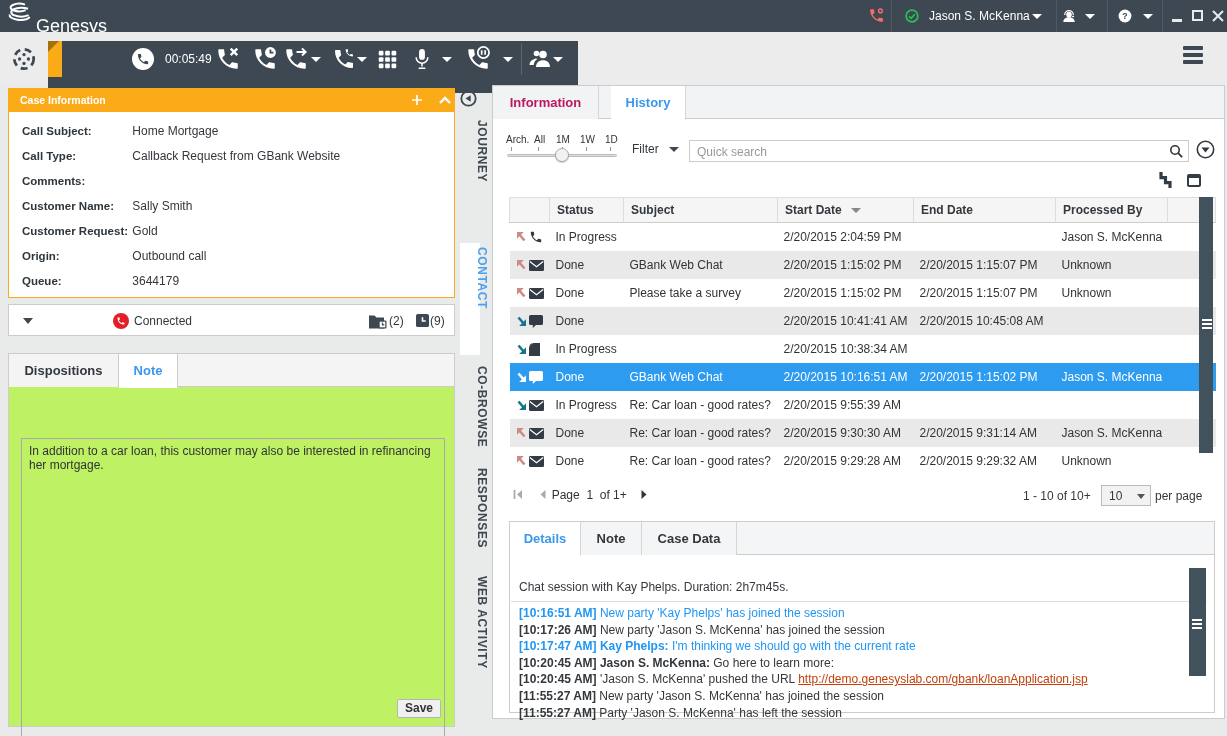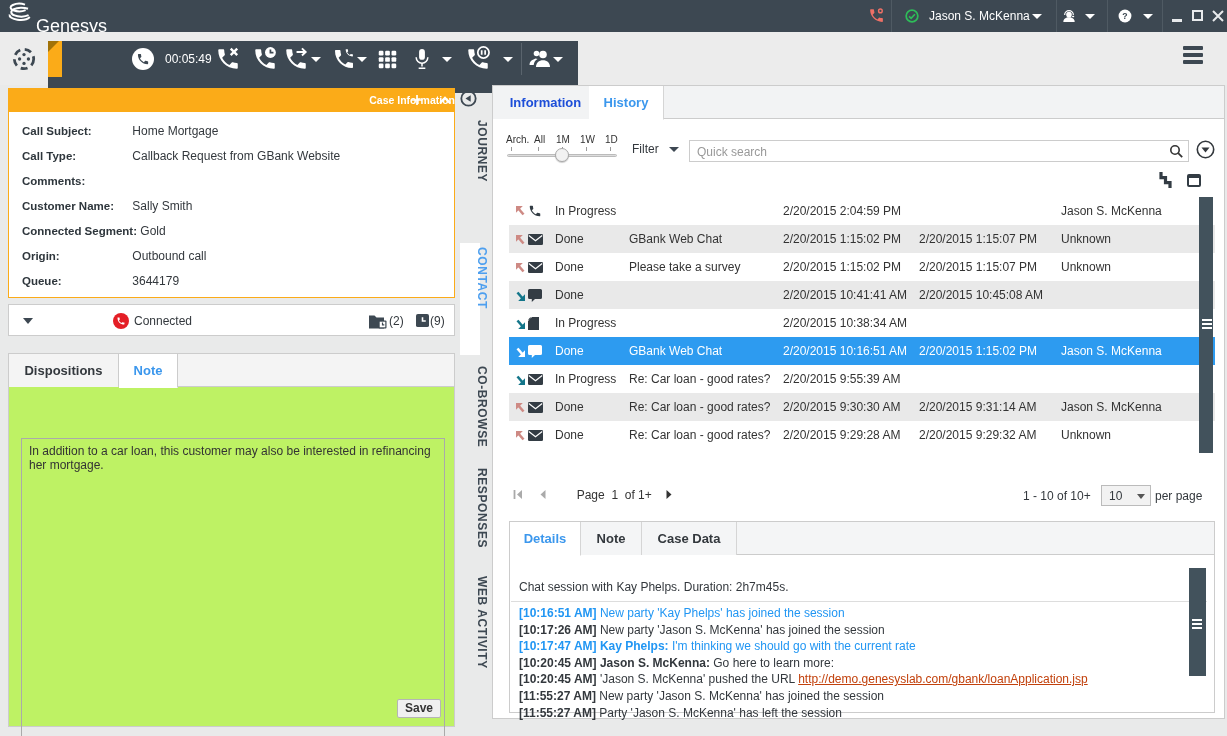--- a/index.html
+++ b/index.html
@@ -19,21 +19,21 @@
 .toolbar { position:absolute; left:48px; top:9px; width:530px; height:52px; background:#3d4852; }
 .tb-orange { position:absolute; left:0; top:0; width:14px; height:36px; background:#fbab18; }
 .tb-fold { position:absolute; left:0; top:0; width:0; height:0; border-top:11px solid #a17208; border-right:11px solid transparent; }
 .timer { position:absolute; left:117px; top:11px; color:#fff; font-size:12px; }
 .t-caret { width:0; height:0; border-left:5px solid transparent; border-right:5px solid transparent; border-top:5px solid #fff; position:absolute; top:16px; }
 .t-sep { position:absolute; left:473px; top:2px; width:1px; height:32px; background:#5a646d; }
 .hamburger { position:absolute; left:1183px; top:14px; }
 .hamburger div { width:20px; height:4px; background:#3d4852; border-radius:1px; margin-bottom:3px; }
 
 
-.ci-head { position:absolute; left:8px; top:88px; width:447px; height:24px; background:#fbab18; color:#fff; font-weight:bold; font-size:10.5px; line-height:24px; padding-left:12px;text-align:right; }
+.ci-head { position:absolute; left:8px; top:88px; width:447px; height:24px; background:#fbab18; color:#fff; font-weight:bold; font-size:10.5px; line-height:24px; padding-left:12px; }
 .ci-body { position:absolute; left:8px; top:112px; width:447px; height:186px; background:#fff; border:1px solid #fbab18; border-top:none; }
 .ci-row { position:absolute; left:13px; font-size:12px; white-space:nowrap; }
 .ci-row b { display:inline-block; min-width:107px; color:#2e363c; font-size:11.5px; }
 
 
 .connbar { position:absolute; left:8px; top:304px; width:447px; height:32px; background:#fff; border:1px solid #ccc; }
 
 
 .notepanel { position:absolute; left:8px; top:353px; width:447px; height:374px; background:#bef264; border:1px solid #ccc; }
 .np-tabs { position:absolute; left:0; top:0; width:445px; height:33px; background:#f4f4f4; border-bottom:1px solid #ccc; }
@@ -208,21 +208,21 @@
     </svg>
   <svg class="abs" style="left:430px;top:7px" width="14" height="10" viewBox="0 0 14 10">
       <path d="M2 8l5-5 5 5" stroke="#fff" stroke-width="2.4" fill="none"></path>
     </svg>
 </div>
 <div class="ci-body">
   <div class="ci-row" style="top:12px"><b>Call Subject:</b> Home Mortgage</div>
   <div class="ci-row" style="top:37px"><b>Call Type:</b> Callback Request from GBank Website</div>
   <div class="ci-row" style="top:62px"><b>Comments:</b></div>
   <div class="ci-row" style="top:87px"><b>Customer Name:</b> Sally Smith</div>
-  <div class="ci-row" style="top:112px"><b>Connected Segment:</b> Gold</div>
+  <div class="ci-row" style="top:112px"><b>Customer Request:</b> Gold</div>
   <div class="ci-row" style="top:137px"><b>Origin:</b> Outbound call</div>
   <div class="ci-row" style="top:162px"><b>Queue:</b> 3644179</div>
 </div>
 
 <div class="connbar">
   <div style="position:absolute;left:14px;top:13px;width:0;height:0;border-left:5px solid transparent;border-right:5px solid transparent;border-top:6px solid #3d4852"></div>
   <svg class="abs" style="left:104px;top:8px" width="16" height="16" viewBox="0 0 24 24">
       <circle cx="12" cy="12" r="12" fill="#e41e26"></circle>
       <path transform="translate(5,5) scale(0.58)" fill="#fff" d="M6.6 10.8c1.5 2.9 3.8 5.2 6.7 6.7l2.2-2.2c.3-.3.7-.4 1-.2 1.1.4 2.3.6 3.5.6.6 0 1 .4 1 1V20c0 .6-.4 1-1 1C10.6 21 3 13.4 3 4c0-.6.4-1 1-1h3.5c.6 0 1 .4 1 1 0 1.2.2 2.4.6 3.5.1.3 0 .7-.2 1l-2.3 2.3z"></path>
     </svg>
@@ -255,22 +255,22 @@
   </svg>
 <div class="vlab" style="top:120px;height:61px">JOURNEY</div>
 <div class="vtab-active"></div>
 <div class="vlab" style="top:247px;height:61px;color:#4d9fef">CONTACT</div>
 <div class="vlab" style="top:366px;height:80px">CO-BROWSE</div>
 <div class="vlab" style="top:468px;height:80px">RESPONSES</div>
 <div class="vlab" style="top:572px;height:100px">WEB ACTIVITY</div>
 
 <div class="rpanel">
   <div class="rp-tabs"></div>
-  <div class="rp-tab" style="left:0;width:106px;background:#f2f3f4;color:#1d4ed8">Information</div>
-  <div class="rp-tab" style="left:96px;width:75px;background:#fff;border-bottom:1px solid #fff;color:#3b97ed;height:34px">History</div>
+  <div class="rp-tab" style="left:0;width:106px;background:#f2f3f4;color:#be185d">Information</div>
+  <div class="rp-tab" style="left:118px;width:75px;background:#fff;border-bottom:1px solid #fff;color:#3b97ed;height:34px">History</div>
 
   <div class="abs" style="left:0px;top:48px;font-size:10px;color:#333">
     <span style="position:absolute;left:13px">Arch.</span>
       <span style="position:absolute;left:41px">All</span>
       <span style="position:absolute;left:63px">1M</span>
       <span style="position:absolute;left:87px">1W</span>
       <span style="position:absolute;left:112px">1D</span>
   </div>
   <div class="abs" style="left:0px;top:61px">
     <span style="position:absolute;left:18px;width:1px;height:4px;background:#999"></span>
@@ -305,20 +305,30 @@
         <col style="width:40px">
         <col style="width:74px">
         <col style="width:154px">
         <col style="width:136px">
         <col style="width:142px">
         <col style="width:112px">
         <col style="width:32px">
         <col style="width:16px">
       </colgroup>
     <tbody>
+        <tr>
+      <th></th>
+          <th>Status</th>
+          <th>Subject</th>
+          <th>Start Date <span style="display:inline-block;width:0;height:0;border-left:5px solid transparent;border-right:5px solid transparent;border-top:5px solid #888;margin-left:6px;vertical-align:middle"></span></th>
+          <th>End Date</th>
+          <th>Processed By</th>
+          <th></th>
+          <th></th>
+    </tr>
     <tr>
           <td class="icell"><svg width="9" height="10" viewBox="0 0 9 10">
               <path d="M0 0h6.8L0 6.8z" fill="#ce8a84"></path>
               <path d="M1.5 1.5l6 7" stroke="#ce8a84" stroke-width="2.6"></path>
             </svg><svg width="14" height="14" viewBox="0 0 24 24">
               <path fill="#333c44" d="M6.6 10.8c1.5 2.9 3.8 5.2 6.7 6.7l2.2-2.2c.3-.3.7-.4 1-.2 1.1.4 2.3.6 3.5.6.6 0 1 .4 1 1V20c0 .6-.4 1-1 1C10.6 21 3 13.4 3 4c0-.6.4-1 1-1h3.5c.6 0 1 .4 1 1 0 1.2.2 2.4.6 3.5.1.3 0 .7-.2 1l-2.3 2.3z"></path>
             </svg></td>
           <td>In Progress</td>
           <td></td>
           <td>2/20/2015 2:04:59 PM</td>
@@ -457,21 +467,21 @@
     </table>
 
   <div class="abs" style="left:20px;top:402px;font-size:12px;color:#999">
     <svg width="11" height="11" viewBox="0 0 11 11" style="vertical-align:-1px">
         <path d="M1.5 1v9" stroke="#aaa" stroke-width="1.8"></path>
         <path d="M9 1L4 5.5 9 10z" fill="#aaa"></path>
       </svg>
     <svg width="9" height="11" viewBox="0 0 9 11" style="margin-left:11px;vertical-align:-1px">
         <path d="M7.5 1L2.5 5.5 7.5 10z" fill="#aaa"></path>
       </svg>
-    <span style="color:#333;margin-left:26px">Page&nbsp; 1&nbsp; of 1+</span>
+    <span style="color:#333;margin-left:1px">Page&nbsp; 1&nbsp; of 1+</span>
     <svg width="9" height="11" viewBox="0 0 9 11" style="margin-left:10px;vertical-align:-1px">
         <path d="M1.5 1l5 4.5-5 4.5z" fill="#333"></path>
       </svg>
   </div>
   <div class="abs" style="left:530px;top:403px;font-size:12px">1 - 10 of 10+</div>
   <div class="abs" style="left:608px;top:399px;width:50px;height:21px;border:1px solid #bbb;background:#f2f2f2;font-size:12px">
     <span style="position:absolute;left:7px;top:3px">10</span>
     <span style="position:absolute;right:5px;top:8px;width:0;height:0;border-left:4.5px solid transparent;border-right:4.5px solid transparent;border-top:5px solid #555"></span>
   </div>
   <div class="abs" style="left:662px;top:403px;font-size:12px">per page</div>

